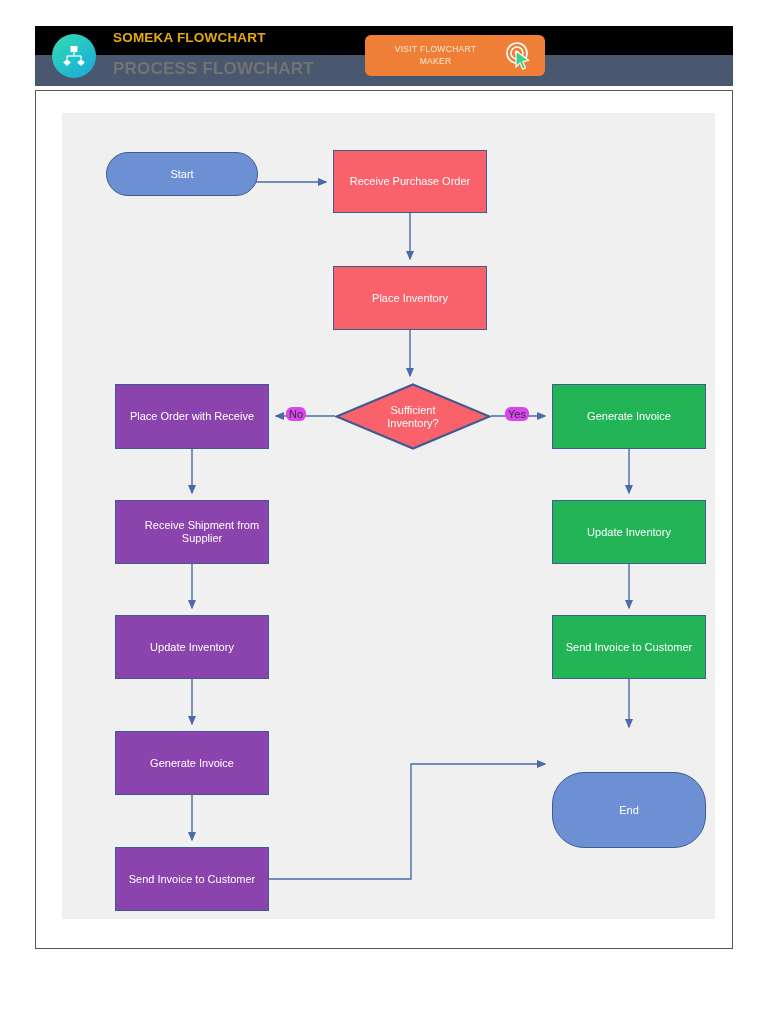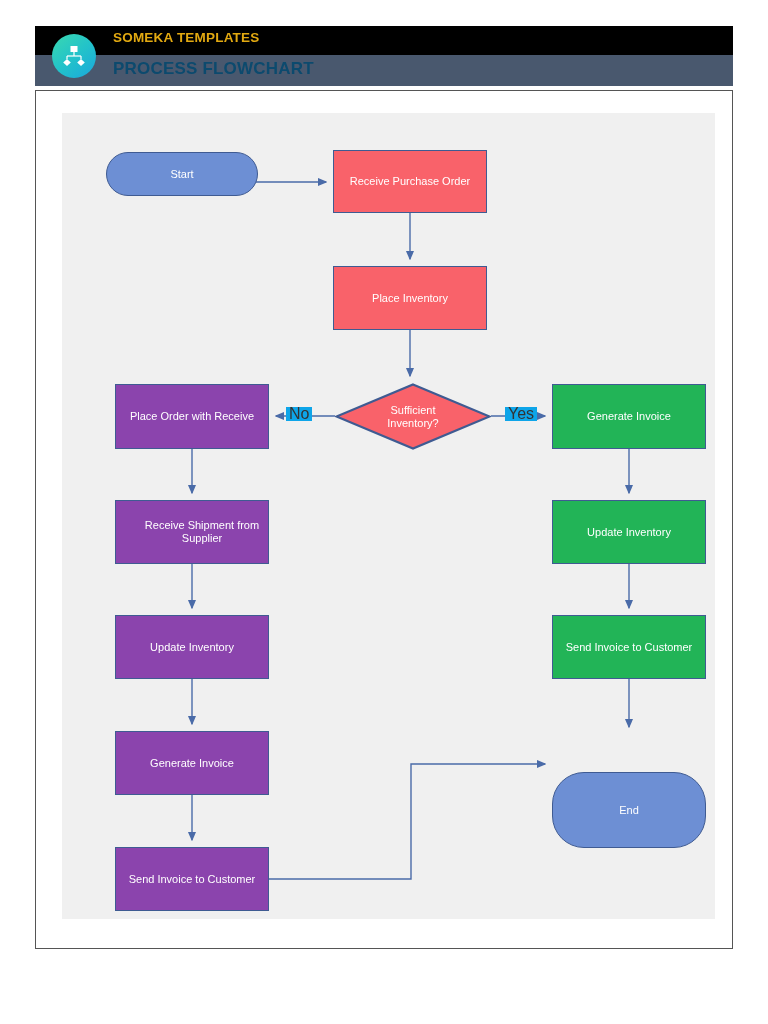--- a/index.html
+++ b/index.html
@@ -63,21 +63,21 @@
     color: #e2a911;
     font-size: 13.5px;
     font-weight: bold;
     letter-spacing: 0.2px;
     white-space: nowrap;
   }
   .header-title {
     position: absolute;
     left: 0;
     top: 33px;
-    color: #0c4a6e;
+    color: #737373;
     font-size: 17px;
     font-weight: bold;
     letter-spacing: 0.2px;
     white-space: nowrap;
   }
   #cta-button {
     position: absolute;
     left: 330px;
     top: 9px;
     width: 180px;
@@ -184,27 +184,28 @@
     width: 100%;
     height: 100%;
   }
   .decision-label {
     position: relative;
     z-index: 2;
     line-height: 13px;
   }
   .edge-label {
     position: absolute;
-    background: #0ea5e9;
+    background: #d946ef;
     color: #333333;
-    font-size: 16px;
+    font-size: 11px;
     line-height: 12px;
     padding: 1px 3px;
     z-index: 4;
     white-space: nowrap;
+    border-radius: 6px;
   }
 </style>
 </head>
 <body>
 
 <div id="header">
   <div class="header-band-top"></div>
   <div class="header-band-bottom"></div>
 
   <div class="header-logo-circle">
@@ -213,24 +214,38 @@
       <rect x="12.4" y="9" width="1.2" height="4" fill="#ffffff"></rect>
       <rect x="6" y="12.4" width="14" height="1.2" fill="#ffffff"></rect>
       <rect x="5.4" y="13" width="1.2" height="3" fill="#ffffff"></rect>
       <rect x="19.4" y="13" width="1.2" height="3" fill="#ffffff"></rect>
       <polygon points="6,16 9.8,19.5 6,23 2.2,19.5" fill="#ffffff"></polygon>
       <polygon points="20,16 23.8,19.5 20,23 16.2,19.5" fill="#ffffff"></polygon>
     </svg>
   </div>
 
   <div class="header-titles">
-    <div class="header-eyebrow">SOMEKA TEMPLATES</div>
+    <div class="header-eyebrow">SOMEKA FLOWCHART</div>
     <div class="header-title">PROCESS FLOWCHART</div>
   </div>
 
+  <div id="cta-button">
+    <div class="cta-text">
+      <span>VISIT FLOWCHART</span><br>
+      <span>MAKER</span>
+    </div>
+    <div class="cta-icon">
+      <svg width="32" height="30" viewBox="0 0 32 30" aria-hidden="true">
+        <circle cx="14" cy="12" r="10" fill="none" stroke="#ffffff" stroke-width="1.6"></circle>
+        <circle cx="14" cy="12" r="6" fill="none" stroke="#ffffff" stroke-width="1.6"></circle>
+        <circle cx="14" cy="12" r="2.3" fill="#ffffff"></circle>
+        <path d="M13 10 L26 19.5 L19.8 20.6 L22.6 27 L19.7 28.2 L17 21.8 L13 26 Z" fill="#3ecf8e" stroke="#ffffff" stroke-width="1.1" stroke-linejoin="round"></path>
+      </svg>
+    </div>
+  </div>
 
 </div>
 
 <div id="page-frame"></div>
 <div id="flow-canvas"></div>
 
 <svg id="flow-svg" viewBox="0 0 768 1024">
   <defs>
     <marker id="arrow" markerWidth="7" markerHeight="7" refX="6" refY="3" orient="auto">
       <path d="M0,0 L7,3 L0,6 z" fill="#4a6ba8"></path>

